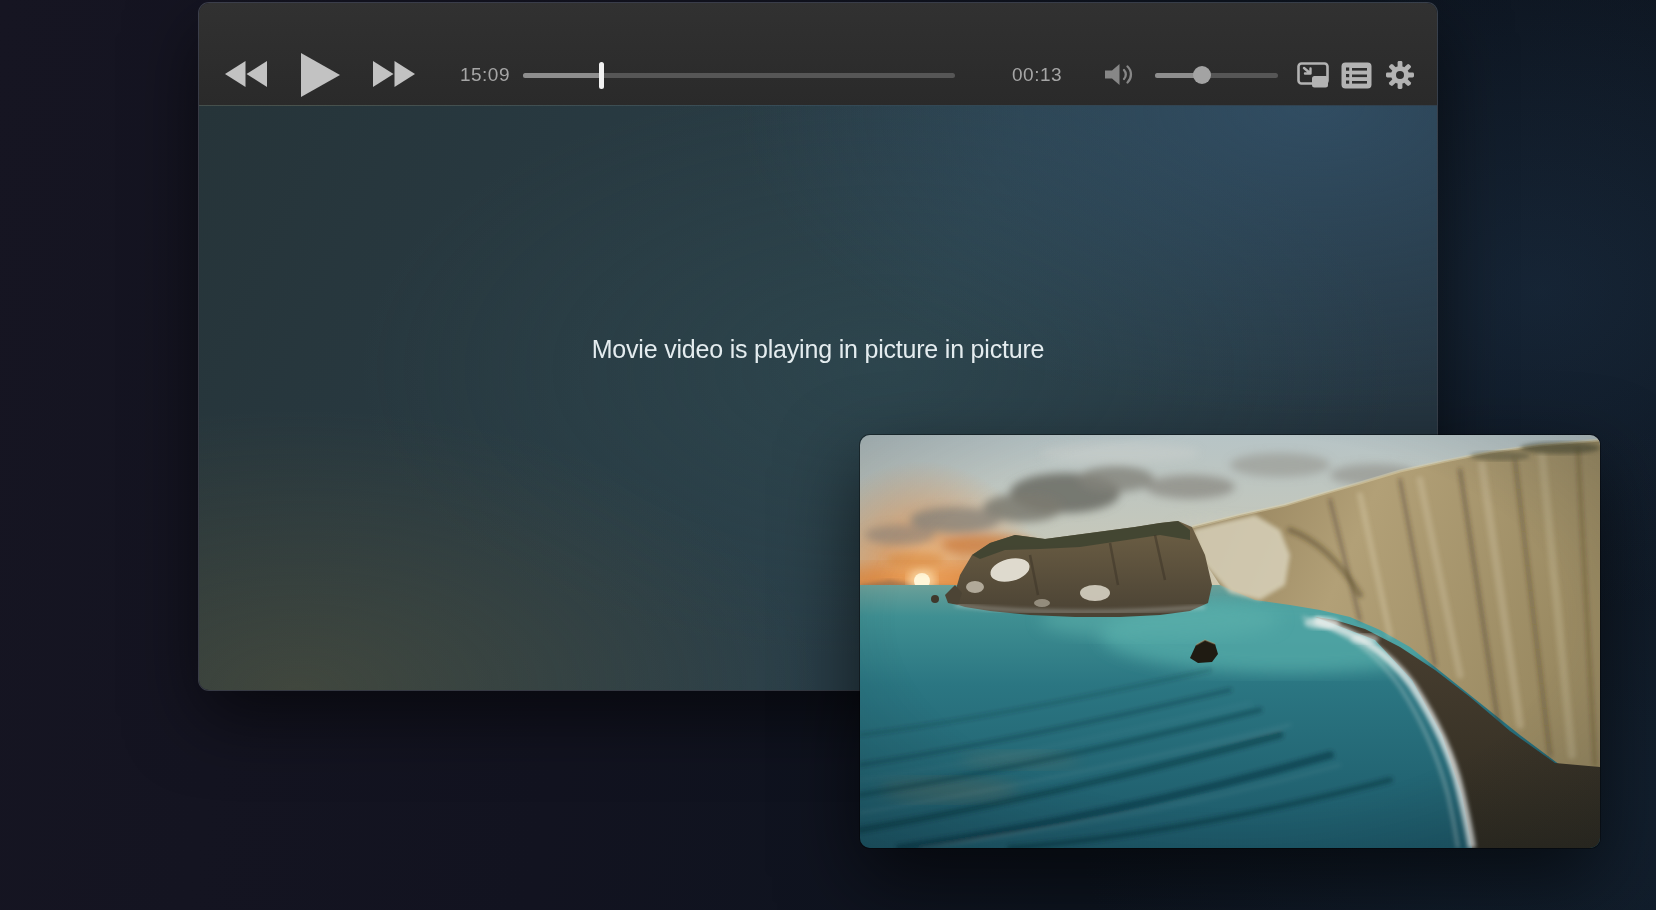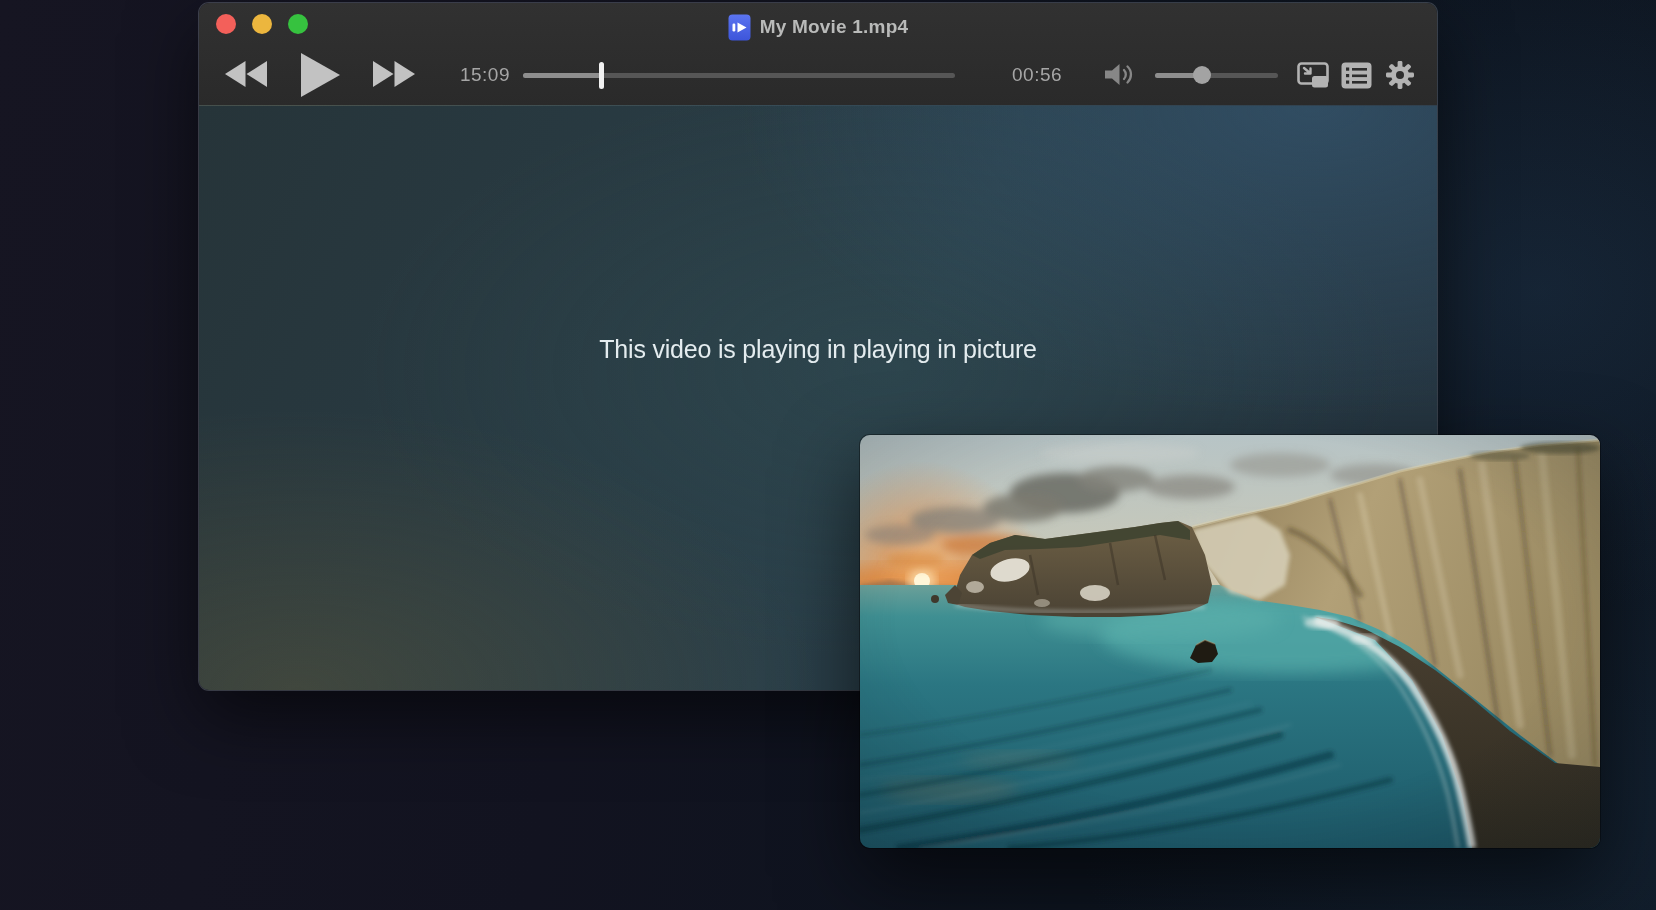--- a/index.html
+++ b/index.html
@@ -57,39 +57,20 @@
   .icon{display:block;}
 </style>
 </head>
 <body>
 
 <div class="stage">
 
   <div class="player">
 
     <div class="toolbar">
-      <div class="titlebar">
-        <button class="traffic t-close" style="background: rgb(243, 96, 90);"></button>
-        <button class="traffic t-min" style="background: rgb(236, 182, 62);"></button>
-        <button class="traffic t-zoom" style="background: rgb(54, 194, 63);"></button>
-        <div class="title-group">
-          <svg class="icon" width="23" height="27" viewBox="0 0 23 27">
-            <defs>
-                <linearGradient id="fg" x1="0" y1="0" x2="0" y2="1">
-              <stop offset="0" stop-color="#5b74f0"></stop>
-                  <stop offset="1" stop-color="#3d55da"></stop>
-                </linearGradient>
-              </defs>
-            <rect x="0.5" y="0.5" width="22" height="26" rx="4" fill="url(#fg)"></rect>
-            <rect x="4.5" y="9.5" width="2.8" height="8" rx="1.2" fill="#fff"></rect>
-            <path d="M9.5 8.5 L18.5 13.5 L9.5 18.5 Z" fill="#fff"></path>
-          </svg>
-          <span class="win-title">My Movie 1.mp4</span>
-        </div>
-      </div>
 
       <div class="controls">
         <button class="ctl" style="left:24px;top:15px;">
           <svg class="icon" width="45" height="28" viewBox="0 0 45 28">
             <path d="M22.5 1 V27 L2 14 Z" fill="#c2c2c2"></path>
             <path d="M44 1 V27 L23.5 14 Z" fill="#c2c2c2"></path>
           </svg>
         </button>
         <button class="ctl" style="left:101px;top:7px;">
           <svg class="icon" width="41" height="46" viewBox="0 0 41 46">
@@ -104,21 +85,21 @@
         </button>
 
         <span class="time elapsed">15:09</span>
 
         <div class="timeline">
           <div class="tl-track"></div>
           <div class="tl-played" style="width: 18%;"></div>
           <div class="tl-handle" style="left: 18%;"></div>
         </div>
 
-        <span class="time duration">00:56</span>
+        <span class="time duration">00:13</span>
 
         <button class="ctl" style="left:904px;top:16px;">
           <svg class="icon" width="32" height="27" viewBox="0 0 32 27" opacity="0.85">
             <path d="M2 9.5 H9 L16.5 3 V24 L9 17.5 H2 Z" fill="#979797"></path>
             <path d="M21 9 A 6.5 6.5 0 0 1 21 18" stroke="#979797" stroke-width="2.3" fill="none" stroke-linecap="round"></path>
             <path d="M24.5 5.5 A 11 11 0 0 1 24.5 21.5" stroke="#979797" stroke-width="2.3" fill="none" stroke-linecap="round"></path>
           </svg>
         </button>
 
         <div class="volume">
@@ -160,21 +141,21 @@
               <rect x="11.6" y="0" width="4.8" height="7" rx="1.4" transform="rotate(315 14 14)"></rect>
               <circle cx="14" cy="14" r="9"></circle>
             </g>
             <circle cx="14" cy="14" r="4" fill="#2d2d2d"></circle>
           </svg>
         </button>
       </div>
     </div>
 
     <div class="video-area">
-      <div class="pip-message">This video is playing in playing in picture</div>
+      <div class="pip-message">Movie video is playing in picture in picture</div>
     </div>
   </div>
 
   <div class="pip-window" role="img" aria-label="Aerial coastal scene: turquoise bay, limestone cliffs, dark headland and orange sunset sky">
     <svg width="740" height="413" viewBox="0 0 740 413">
       <defs>
         <linearGradient id="sky" x1="0" y1="0" x2="0" y2="1">
           <stop offset="0" stop-color="#b7c4c6"></stop>
             <stop offset=".6" stop-color="#c6c8ba"></stop>
             <stop offset="1" stop-color="#d8c8a7"></stop>

